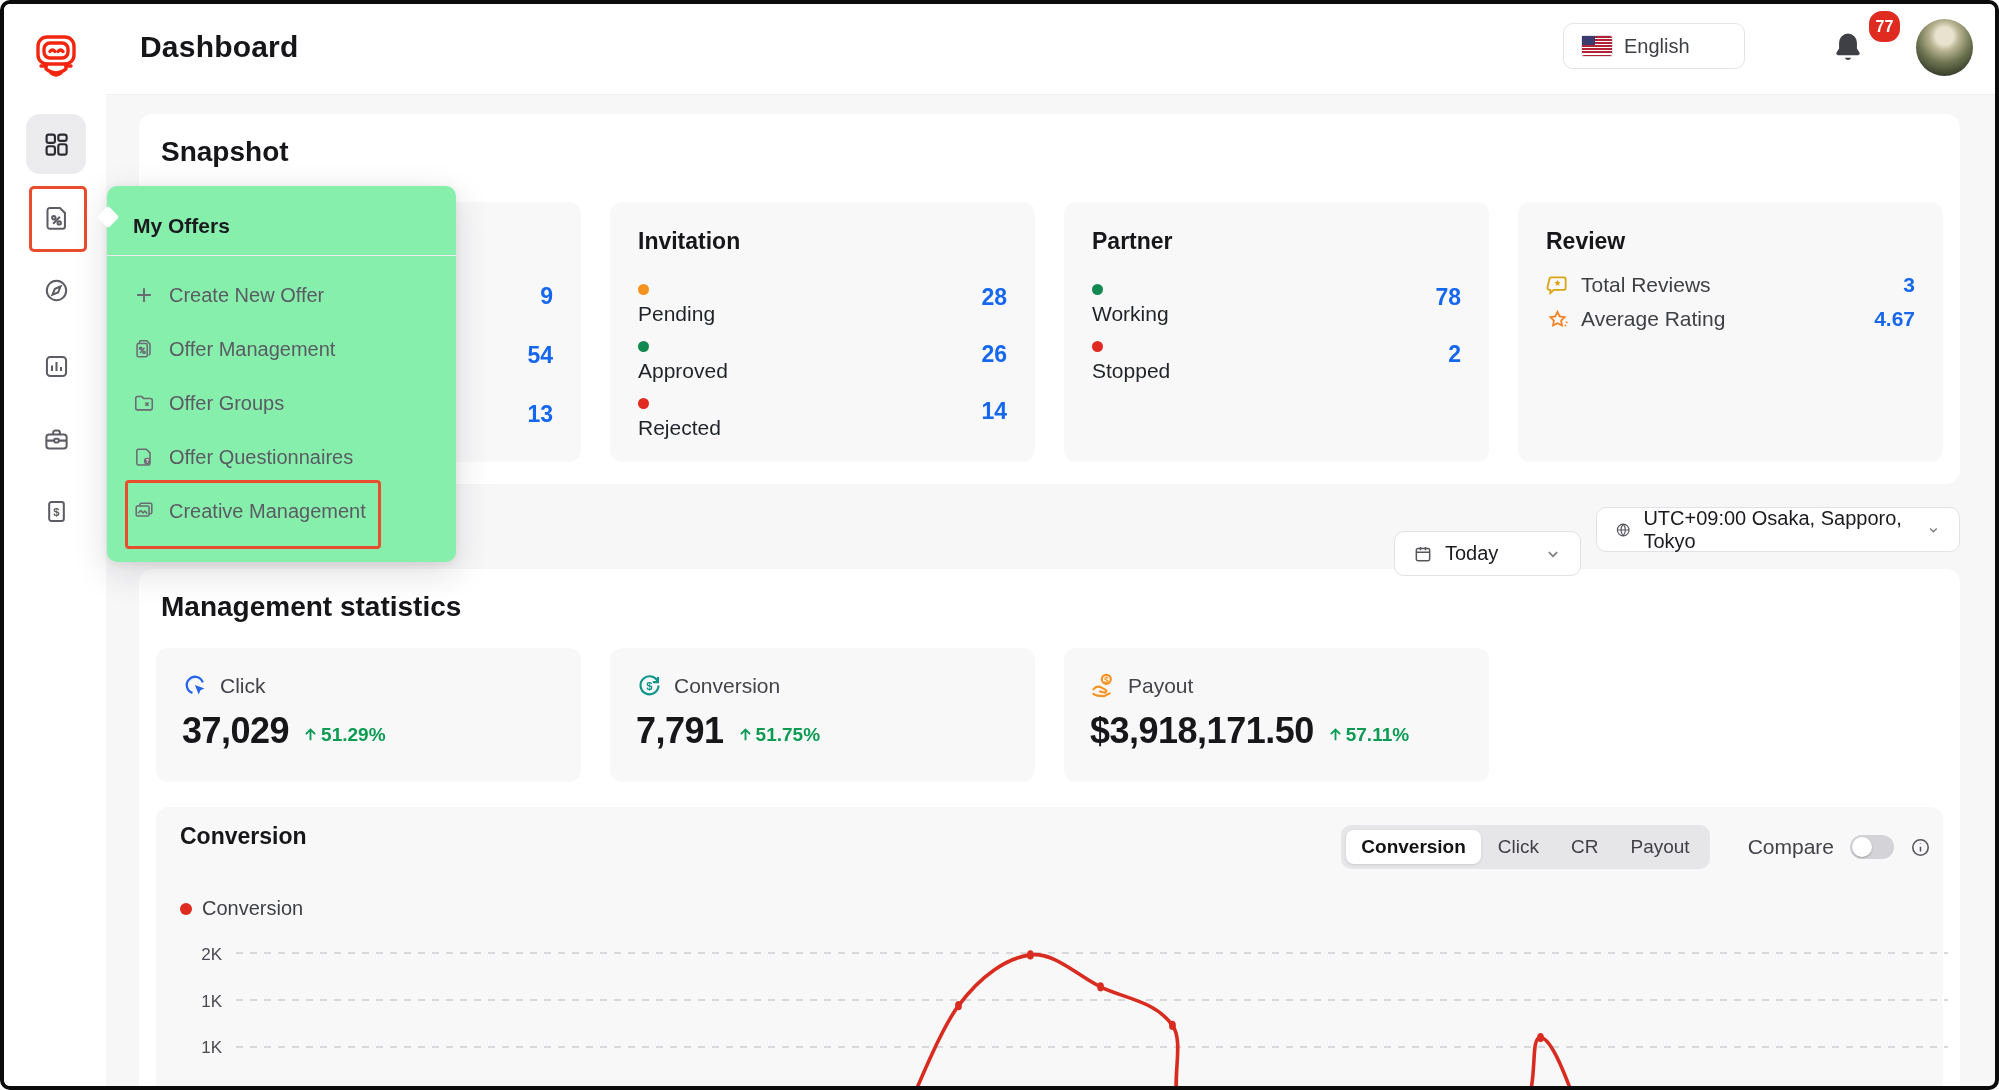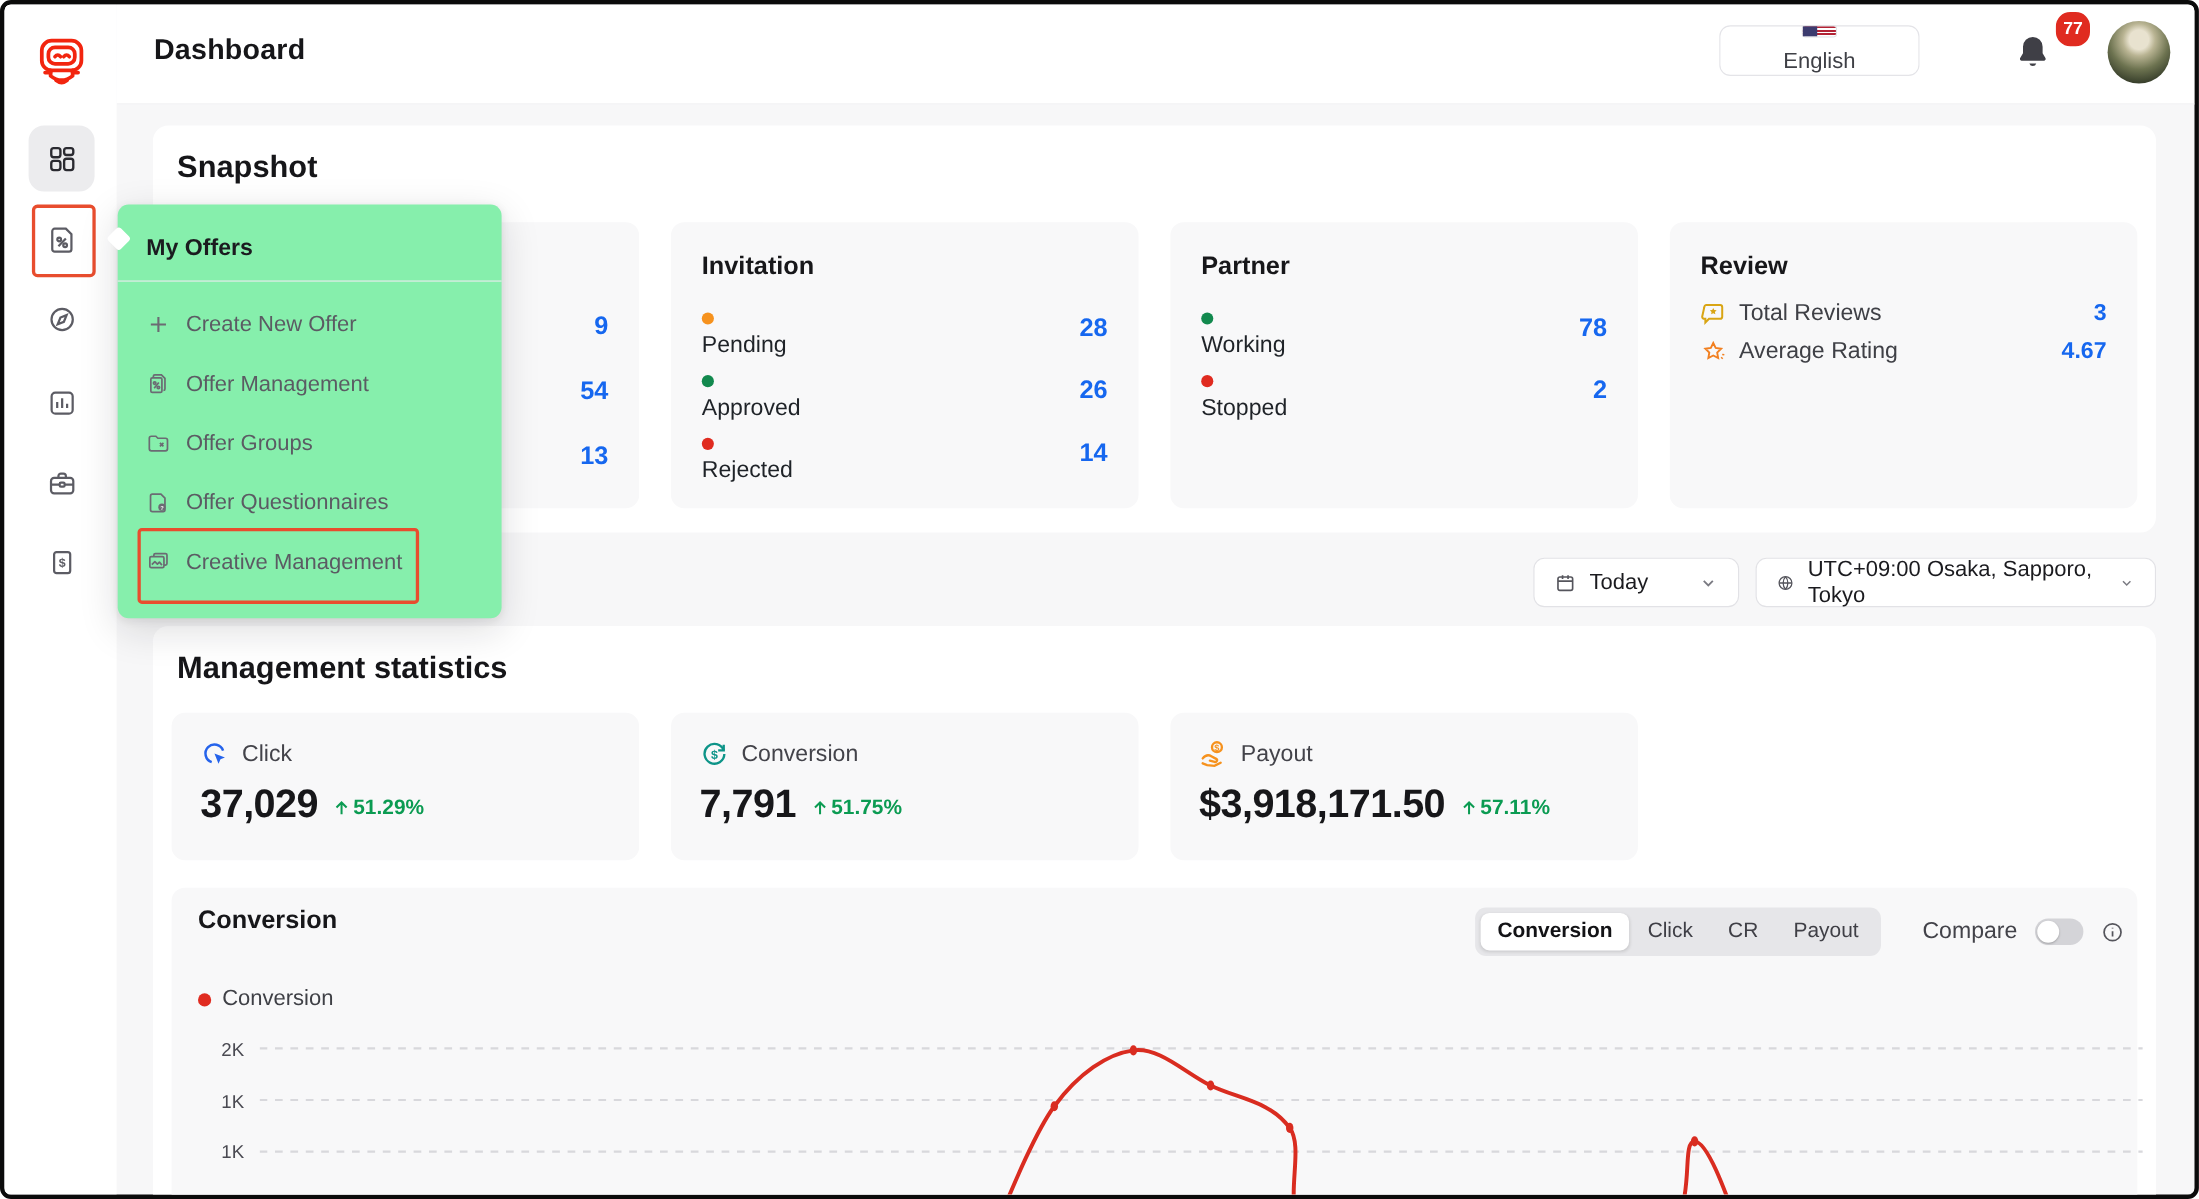--- a/index.html
+++ b/index.html
@@ -5,22 +5,22 @@
   html,body{margin:0;padding:0;background:#fff;font-family:"Liberation Sans",sans-serif;}
   .screen{position:relative;width:1991px;height:1082px;border:4px solid #0b0b0b;border-radius:10px;overflow:hidden;background:#f7f7f8;}
   
   .sidebar{position:absolute;left:0;top:0;width:102px;height:100%;background:#fff;z-index:5;}
   .side-logo{position:absolute;left:27px;top:28px;width:50px;height:52px;color:#f2250f;cursor:pointer;}
   .side-btn{position:absolute;left:22px;width:60px;height:60px;border-radius:14px;display:flex;align-items:center;justify-content:center;color:#5c5c64;}
   .side-btn.active{background:#ececee;color:#2a2a30;}
   .hl-box{position:absolute;border:3px solid #e84d2e;border-radius:5px;z-index:30;pointer-events:none;}
   
   .header{position:absolute;left:102px;top:0;right:0;height:90px;background:#fff;border-bottom:1px solid #efeff1;z-index:4;}
-  .page-title{position:absolute;left:34px;top:26px;font-size:26px;font-weight:800;color:#161619;letter-spacing:.2px;}
-  .lang-btn{position:absolute;right:250px;top:19px;height:46px;width:182px;border:1px solid #e4e4e8;border-radius:10px;background:#fff;display:flex;align-items:center;gap:12px;padding:0 18px;box-sizing:border-box;cursor:pointer;flex-direction:column;}
+  .page-title{position:absolute;left:34px;top:26px;font-size:30px;font-weight:800;color:#161619;letter-spacing:.2px;}
+  .lang-btn{position:absolute;right:250px;top:19px;height:46px;width:182px;border:1px solid #e4e4e8;border-radius:10px;background:#fff;display:flex;align-items:center;gap:12px;padding:0 18px;box-sizing:border-box;cursor:pointer;}
   .flag{width:30px;height:20px;border-radius:2px;background:repeating-linear-gradient(180deg,#b22234 0 1.6px,#fff 1.6px 3.1px);position:relative;box-shadow:0 0 0 1px #e2e2e6;}
   .flag::after{content:"";position:absolute;left:0;top:0;width:13px;height:9px;background:#3c3b6e;}
   .lang-label{font-size:20px;color:#3f4046;}
   .bell{position:absolute;right:130px;top:26px;width:34px;height:36px;color:#3f3f46;cursor:pointer;}
   .avatar{position:absolute;right:22px;top:15px;width:57px;height:57px;border-radius:50%;cursor:pointer;
     background:radial-gradient(circle at 50% 30%,#e8e2cf 0 18%,#b9b493 30%,#6d7350 55%,#39402c 80%,#262d1e 100%);}
   .notif-badge{position:absolute;right:92px;top:4px;min-width:31px;height:31px;border-radius:16px;background:#e02b20;border:3px solid #fff;color:#fff;font-size:16px;font-weight:700;display:flex;align-items:center;justify-content:center;z-index:6;}
   
   .panel{position:absolute;left:135px;width:1821px;background:#fff;border-radius:14px;}
   .panel-snapshot{top:110px;height:370px;}
@@ -37,21 +37,21 @@
   .dot-label{position:absolute;left:0;top:22px;font-size:21px;color:#1f2328;}
   .dot-val{position:absolute;right:0;top:4px;font-size:23px;}
   .rev-rows{position:absolute;left:28px;right:28px;top:66px;}
   .rev-row{position:relative;height:34px;display:flex;align-items:center;gap:12px;}
   .rev-label{font-size:21px;color:#3f4046;}
   .rev-val{position:absolute;right:0;font-size:21px;}
   
   .filters{position:absolute;top:503px;right:35px;display:flex;gap:15px;z-index:3;}
   .filter-btn{height:45px;background:#fff;border:1px solid #e2e2e6;border-radius:10px;display:flex;align-items:center;gap:12px;padding:0 18px;box-sizing:border-box;font-size:20px;color:#1b1b1f;cursor:pointer;}
   .filter-btn .spacer{flex:1;}
-  .btn-today{width:187px;}
+  .btn-today{width:187px;margin-top:24px;}
   .btn-tz{width:364px;}
   .icon16{width:20px;height:20px;color:#55555c;}
   .chev{width:18px;height:18px;color:#7a7a82;}
   
   .panel-perf{top:565px;height:560px;}
   .stat-cards{top:79px;height:134px;}
   .stat-head{position:absolute;left:26px;top:24px;display:flex;align-items:center;gap:11px;}
   .stat-icon{width:27px;height:27px;}
   .stat-label{font-size:21px;color:#43434a;}
   .stat-valrow{position:absolute;left:26px;top:62px;display:flex;align-items:baseline;gap:13px;}

